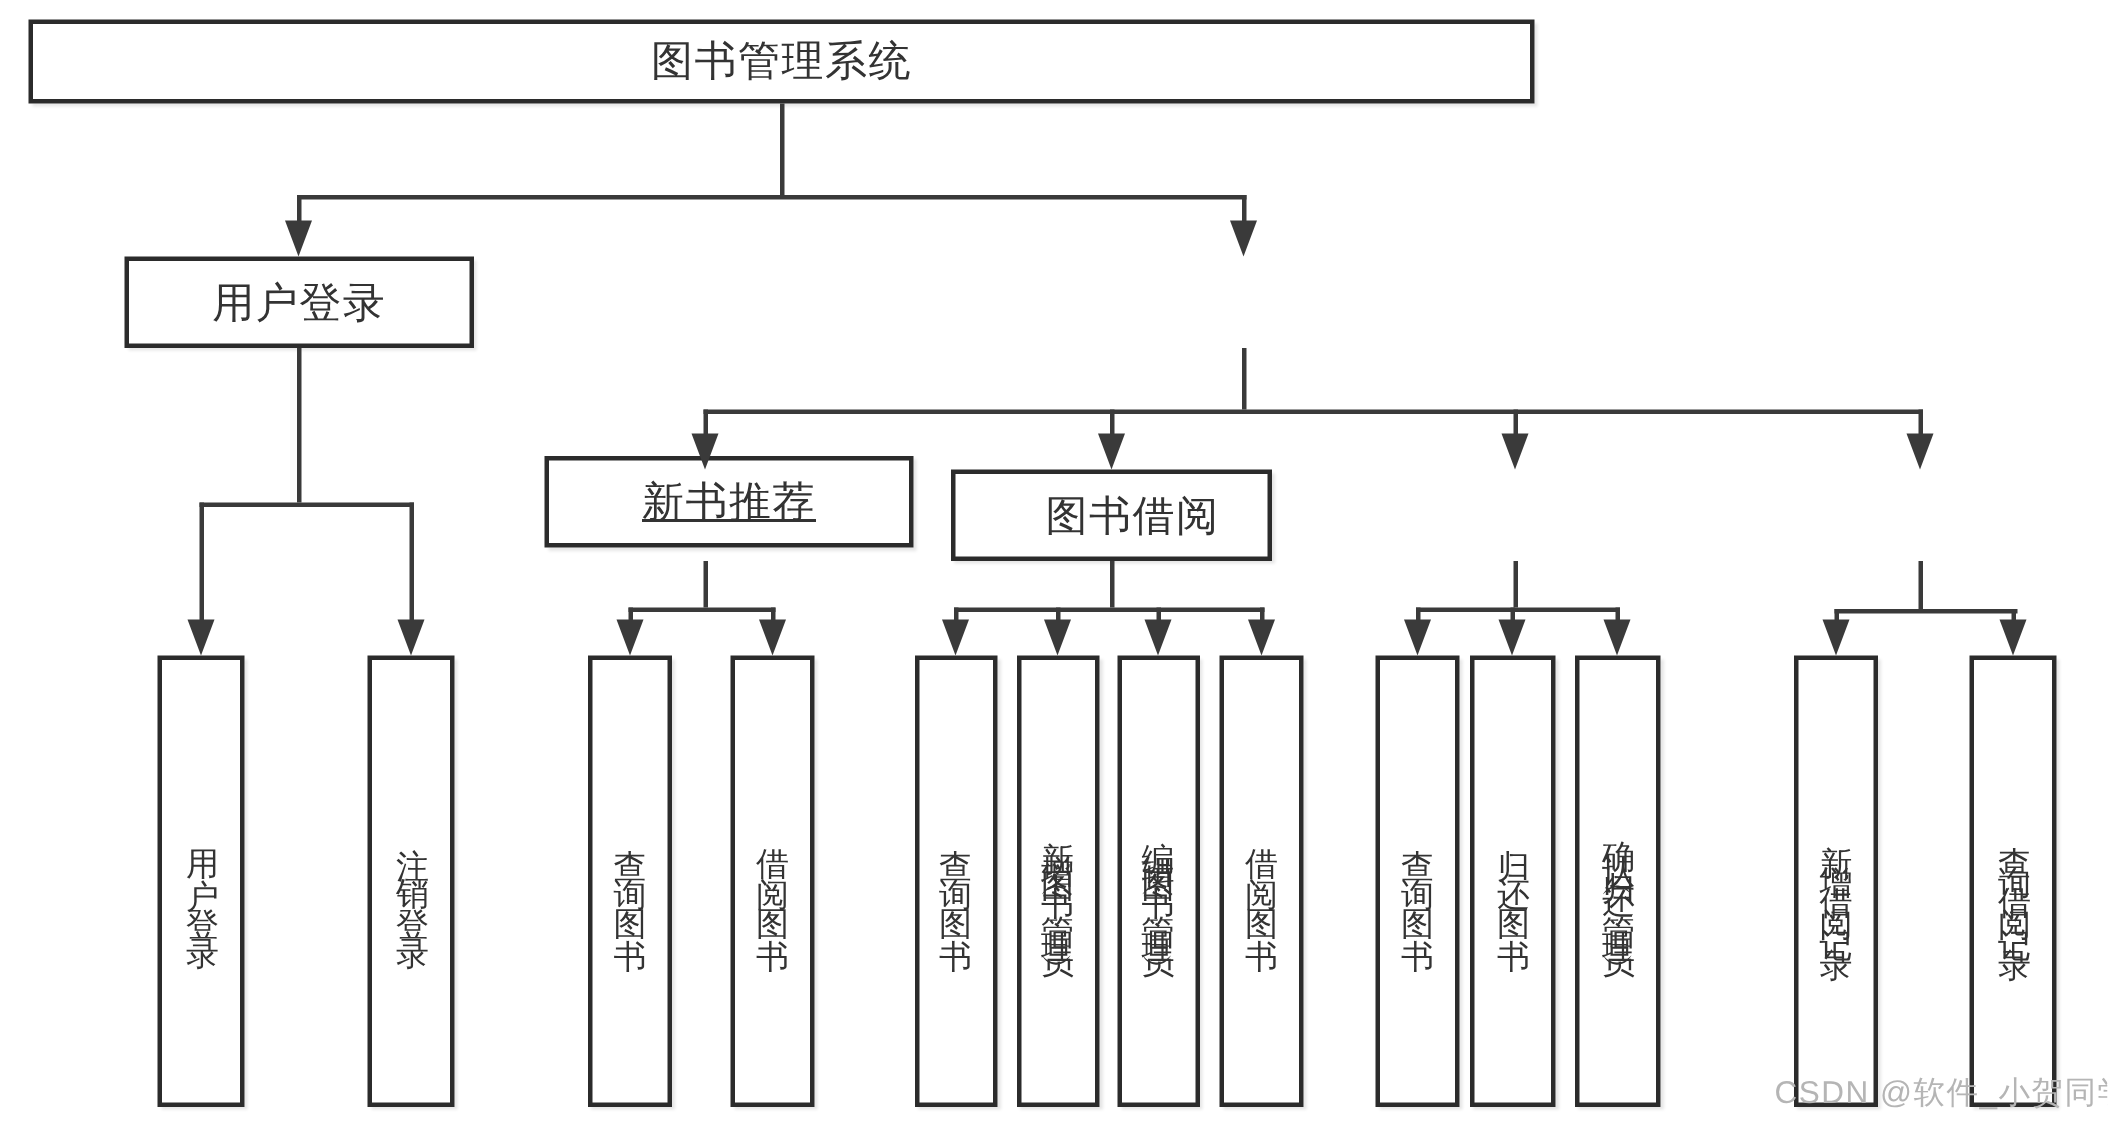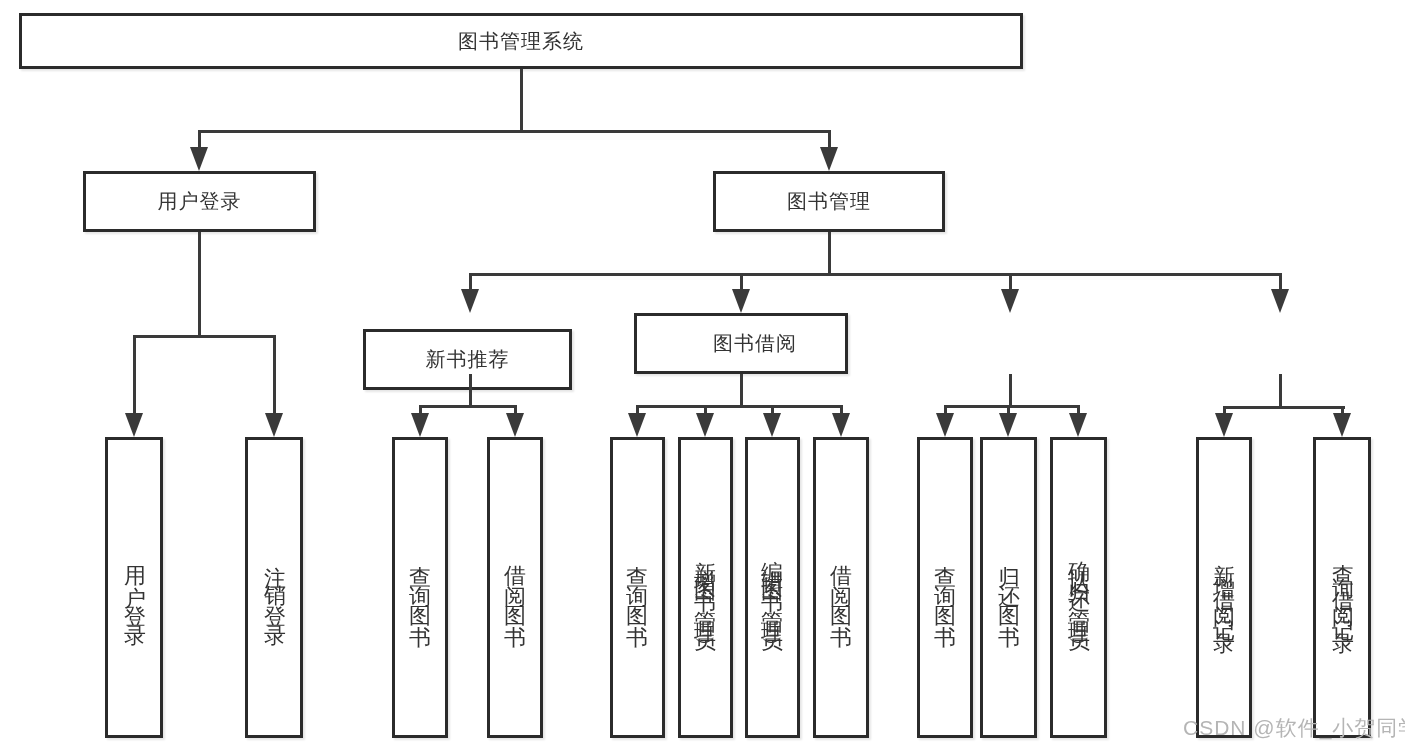--- a/index.html
+++ b/index.html
@@ -8,21 +8,21 @@
     background:var(--background,#ffffff);
     font-family:"Liberation Sans",sans-serif;
     overflow:hidden;
   }
   
   .box{
     position:absolute;
     border:3px solid var(--box_border,#2b2b2b);
     background:#fff;
     display:flex;align-items:center;justify-content:center;
-    font-size:20px;color:var(--text,#333333);
+    font-size:28px;color:var(--text,#333333);
     letter-spacing:1px;
     box-shadow:2px 2px 2px rgba(0,0,0,0.10);
     box-sizing:border-box;
   }
   
   .vbox{
     position:absolute;top:437px;height:301px;
     border:3px solid var(--box_border,#2b2b2b);
     background:#fff;
     writing-mode:vertical-rl;text-orientation:mixed;
@@ -50,23 +50,22 @@
   }
 </style>
 </head>
 <body>
 
 <div class="canvas">
 
   <div class="box" style="left:19px;top:13px;width:1004px;height:56px;">图书管理系统</div>
 
   <div class="box" style="left:83px;top:171px;width:233px;height:61px;">用户登录</div>
-  <div class="box" style="left:713px;top:171px;width:232px;height:61px;">图书管理</div>
 
-  <div class="box" style="left:363px;top:329px;width:209px;height:61px;">新书推荐</div>
+  <div class="box" style="left:363px;top:304px;width:246px;height:61px;text-decoration:underline;">新书推荐</div>
   <div class="box" style="left:634px;top:313px;width:214px;height:61px;padding-left:28px;">图书借阅</div>
 
   <div class="vbox" style="left:105px;width:58px;">用户登录</div>
   <div class="vbox" style="left:245px;width:58px;">注销登录</div>
 
   <div class="vbox" style="left:392px;width:56px;">查询图书</div>
   <div class="vbox" style="left:487px;width:56px;">借阅图书</div>
 
   <div class="vbox" style="left:610px;width:55px;">查询图书</div>
   <div class="vbox long" style="left:678px;width:55px;">新增图书（管理员）</div>

